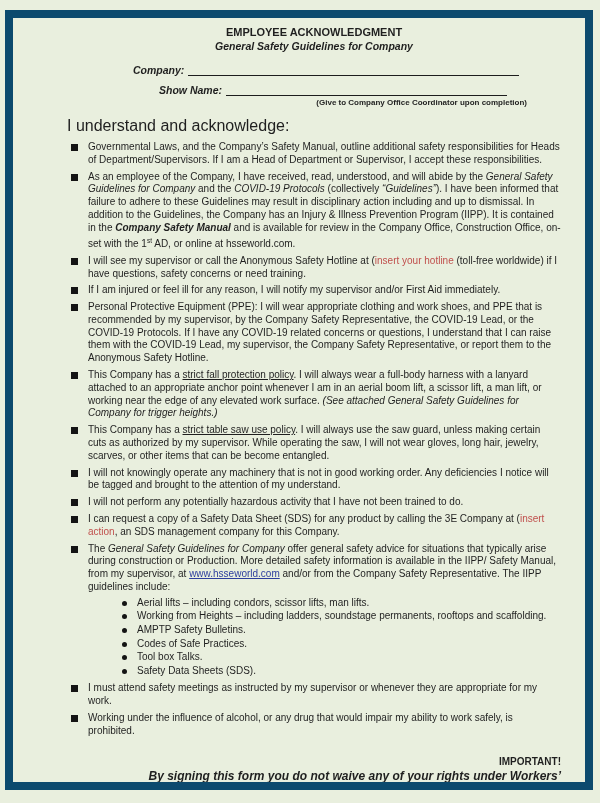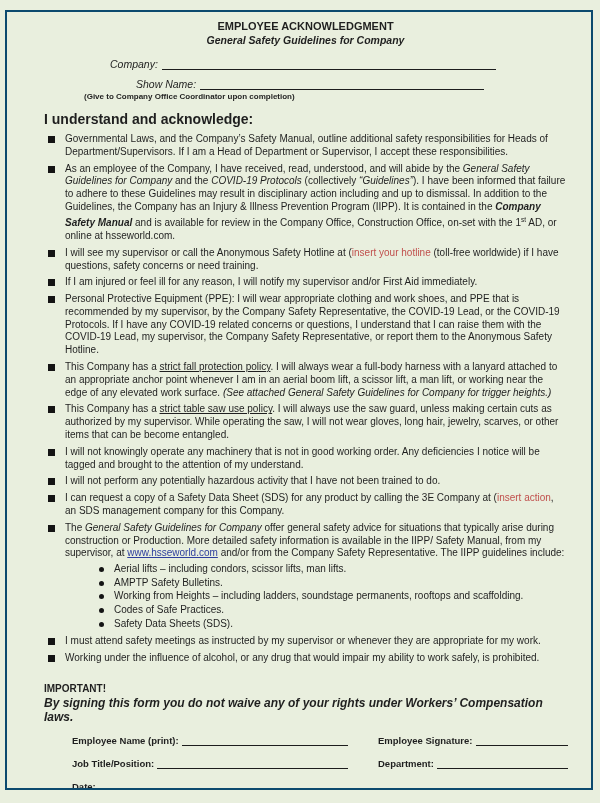--- a/index.html
+++ b/index.html
@@ -6,47 +6,47 @@
   html,body{width:600px;height:803px}
   body{
     background:#e9efde;
     font-family:"Liberation Sans",sans-serif;
     color:#1f1f1f;
     position:relative;
     overflow:hidden;
   }
   .frame{
     position:absolute;left:5px;top:10px;right:7px;bottom:13px;
-    border:2px solid #0c4a6e;
-    padding:8px 24px 6px 37px;
+    border:8px solid #0c4a6e;
+    padding:8px 24px 6px 54px;
     overflow:hidden;
   }
   .title{text-align:center;font-size:11px;font-weight:bold}
   .subtitle{text-align:center;font-size:10.5px;font-weight:bold;font-style:italic;margin-top:2px}
-  .field-row{display:flex;align-items:center;font-size:10.5px;font-weight:normal;font-style:italic}
+  .field-row{display:flex;align-items:center;font-size:10.5px;font-weight:bold;font-style:italic}
   .company-row{margin:12px 0 0 66px;width:386px}
   .showname-row{margin:8px 0 0 92px;width:348px}
   .fill-line{flex:1;border-bottom:1.5px solid #1d1d1d;height:12px;margin-left:4px}
-  .caption{font-size:8px;font-weight:bold;margin-top:2px;margin-left:40px;width:420px;text-align:left}
-  .ack-heading{font-size:14px;font-weight:bold;margin-top:10px}
+  .caption{font-size:8px;font-weight:bold;margin-top:2px;margin-left:40px;width:420px;text-align:right}
+  .ack-heading{font-size:16px;font-weight:normal;margin-top:10px}
   .bullets{margin-top:6px}
   .bullet{display:flex;margin-bottom:4px}
   .sq{flex:0 0 auto;width:7px;height:7px;background:#141414;margin:3px 10px 0 4px}
   .btext{font-size:10px;line-height:12.8px}
   .seg-i{font-style:italic}
   .seg-bi{font-style:italic;font-weight:bold}
   .seg-u{text-decoration:underline}
   .seg-red{color:#c0504d}
   .seg-sup{vertical-align:super;font-size:6.5px}
   a.seg-link{color:#2d3e9e;text-decoration:underline}
   .subs{margin:3px 0 0 34px}
   .sub{display:flex;margin-bottom:1px}
   .dot{flex:0 0 auto;width:5px;height:5px;border-radius:50%;background:#141414;margin:4px 10px 0 0}
   .stext{font-size:10px;line-height:12.6px}
-  .important{text-align:left;margin-top:18px}
+  .important{text-align:right;margin-top:18px}
   .important-title{font-size:10px;font-weight:bold}
   .important-note{font-size:12px;font-weight:bold;font-style:italic;margin-top:2px}
   .sig{margin:11px 0 0 28px;width:496px}
   .sig-row{display:flex;margin-bottom:12px}
   .sig-cell{display:flex;align-items:flex-start}
   .sig-cell.left{width:276px;margin-right:30px}
   .sig-cell.right{flex:1}
   .sig-label{font-size:9.5px;font-weight:bold;white-space:nowrap}
   .sig-line{flex:1;border-bottom:1.2px solid #1d1d1d;height:11px;margin-left:3px}
   .sig-line.date{flex:0 0 150px}
@@ -115,29 +115,33 @@
       </div>
       <div class="bullet">
         <span class="sq"></span>
         <div class="btext"><span>The </span><span class="seg-i">General Safety Guidelines for Company</span><span> offer general safety advice for situations that typically arise during construction or Production. More detailed safety information is available in the IIPP/ Safety Manual, from my supervisor, at </span><a href="#" class="seg-link">www.hsseworld.com</a><span> and/or from the Company Safety Representative. The IIPP guidelines include:</span><div class="subs">
             <div class="sub">
               <span class="dot"></span>
               <span class="stext">Aerial lifts – including condors, scissor lifts, man lifts.</span>
             </div>
             <div class="sub">
               <span class="dot"></span>
+              <span class="stext">Working from Heights – including ladders, soundstage permanents, rooftops and scaffolding.</span>
+            </div>
+            <div class="sub">
+              <span class="dot"></span>
               <span class="stext">AMPTP Safety Bulletins.</span>
             </div>
             <div class="sub">
               <span class="dot"></span>
-              <span class="stext">Working from Heights – including ladders, soundstage permanents, rooftops and scaffolding.</span>
+              <span class="stext">Codes of Safe Practices.</span>
             </div>
             <div class="sub">
               <span class="dot"></span>
-              <span class="stext">Codes of Safe Practices.</span>
+              <span class="stext">Tool box Talks.</span>
             </div>
             <div class="sub">
               <span class="dot"></span>
               <span class="stext">Safety Data Sheets (SDS).</span>
             </div>
           </div></div>
       </div>
       <div class="bullet">
         <span class="sq"></span>
         <div class="btext"><span>I must attend safety meetings as instructed by my supervisor or whenever they are appropriate for my work.</span></div>

